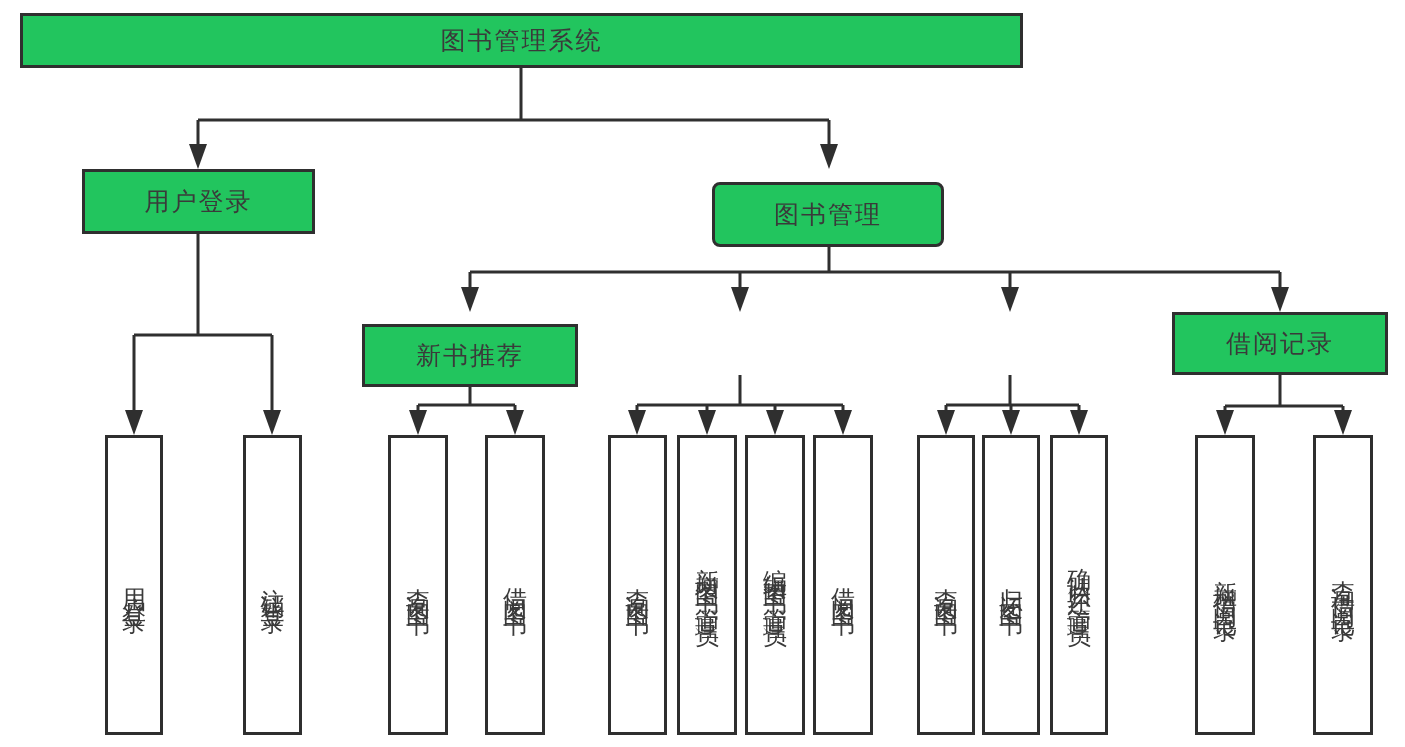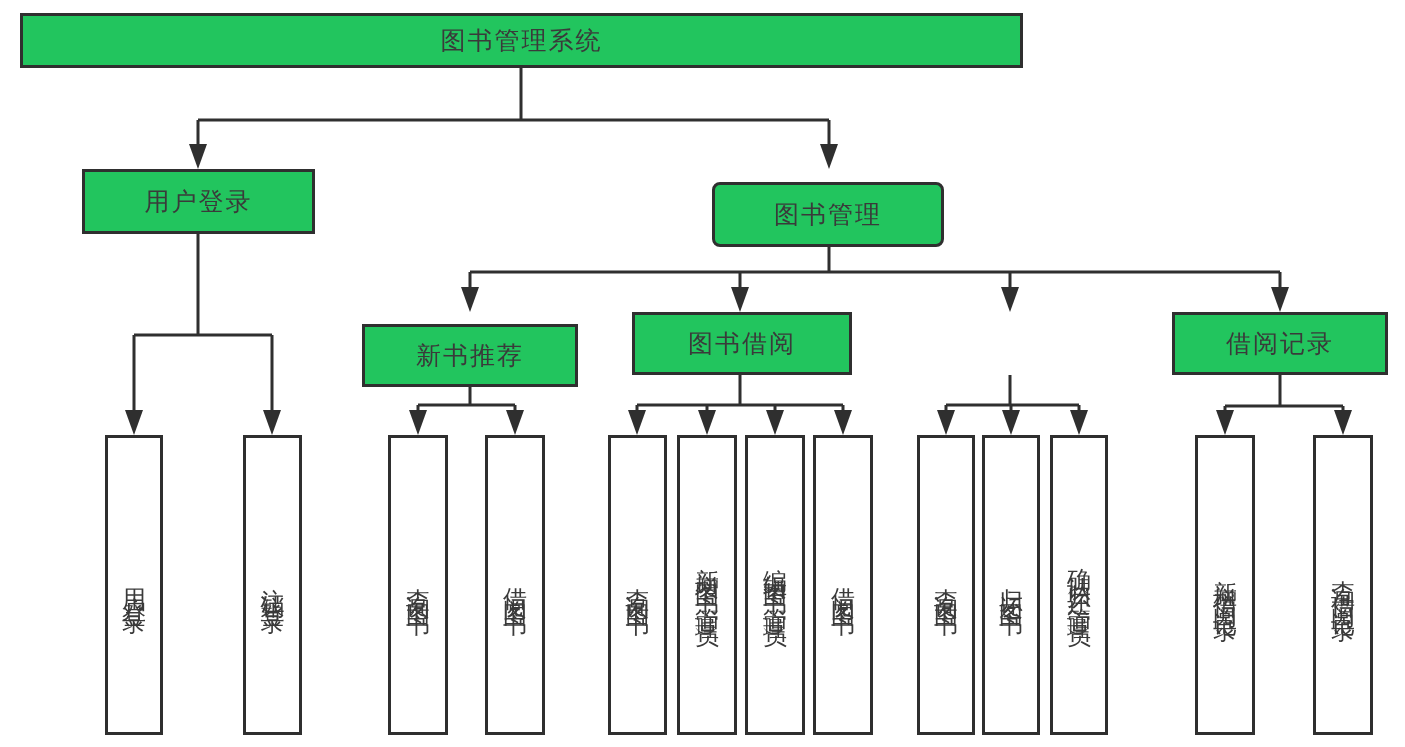--- a/index.html
+++ b/index.html
@@ -98,21 +98,20 @@
       <path d="M1334,410 L1352,410 L1343,435 Z"></path>
     </g>
   </svg>
 
   <div class="node root">图书管理系统</div>
 
   <div class="node" style="left:82px; top:169px; width:233px; height:65px;">用户登录</div>
   <div class="node" style="left:712px; top:182px; width:232px; height:65px;border-radius:8px;">图书管理</div>
 
   <div class="node" style="left:362px; top:312px; width:216px; height:63px;margin-top:12px;">新书推荐</div>
-  <div class="node" style="left:632px; top:312px; width:220px; height:63px;">图书借阅</div>
   <div class="node" style="left:1172px; top:312px; width:216px; height:63px;">借阅记录</div>
 
   <div class="leaf" style="left:105px; width:58px;">用户登录</div>
   <div class="leaf" style="left:243px; width:59px;">注销登录</div>
 
   <div class="leaf" style="left:388px; width:60px;">查询图书</div>
   <div class="leaf" style="left:485px; width:60px;">借阅图书</div>
 
   <div class="leaf" style="left:608px; width:59px;">查询图书</div>
   <div class="leaf" style="left:677px; width:60px;">新增图书（管理员）</div>

